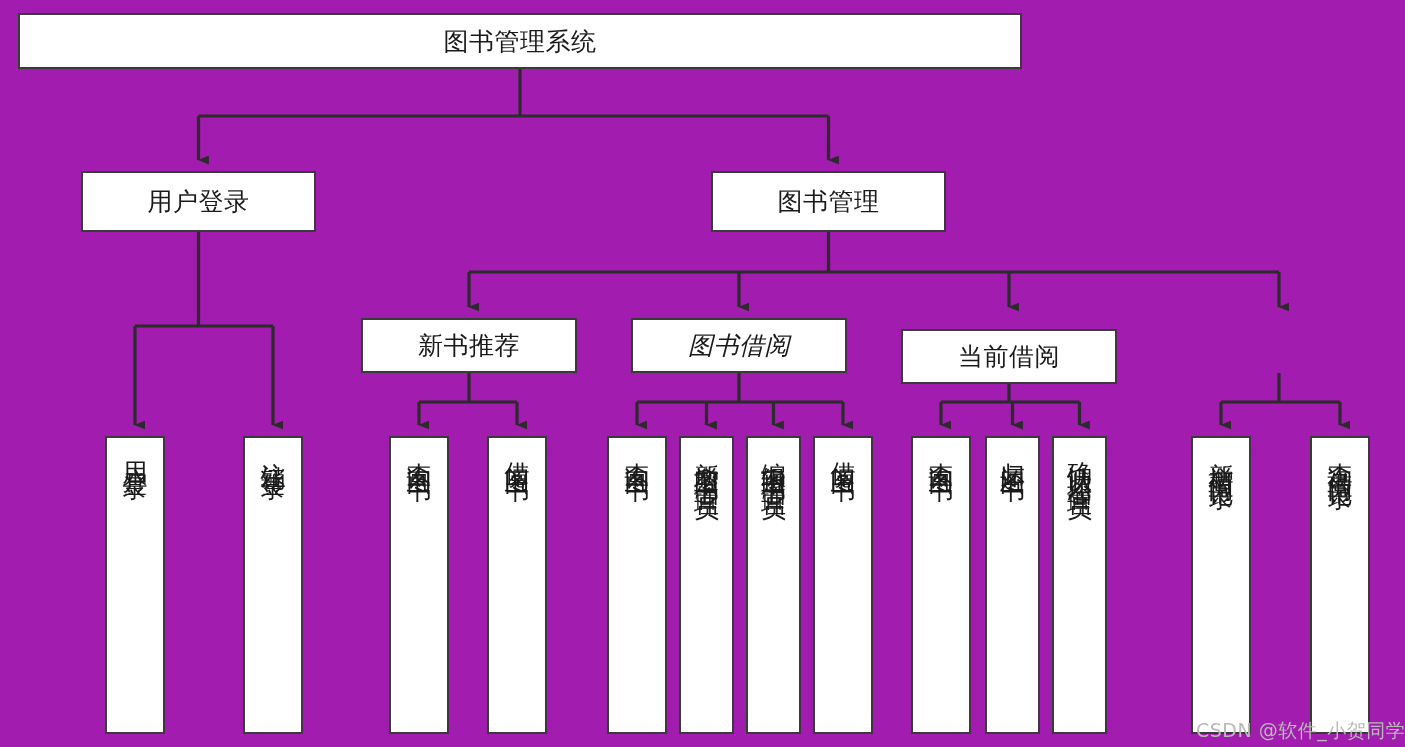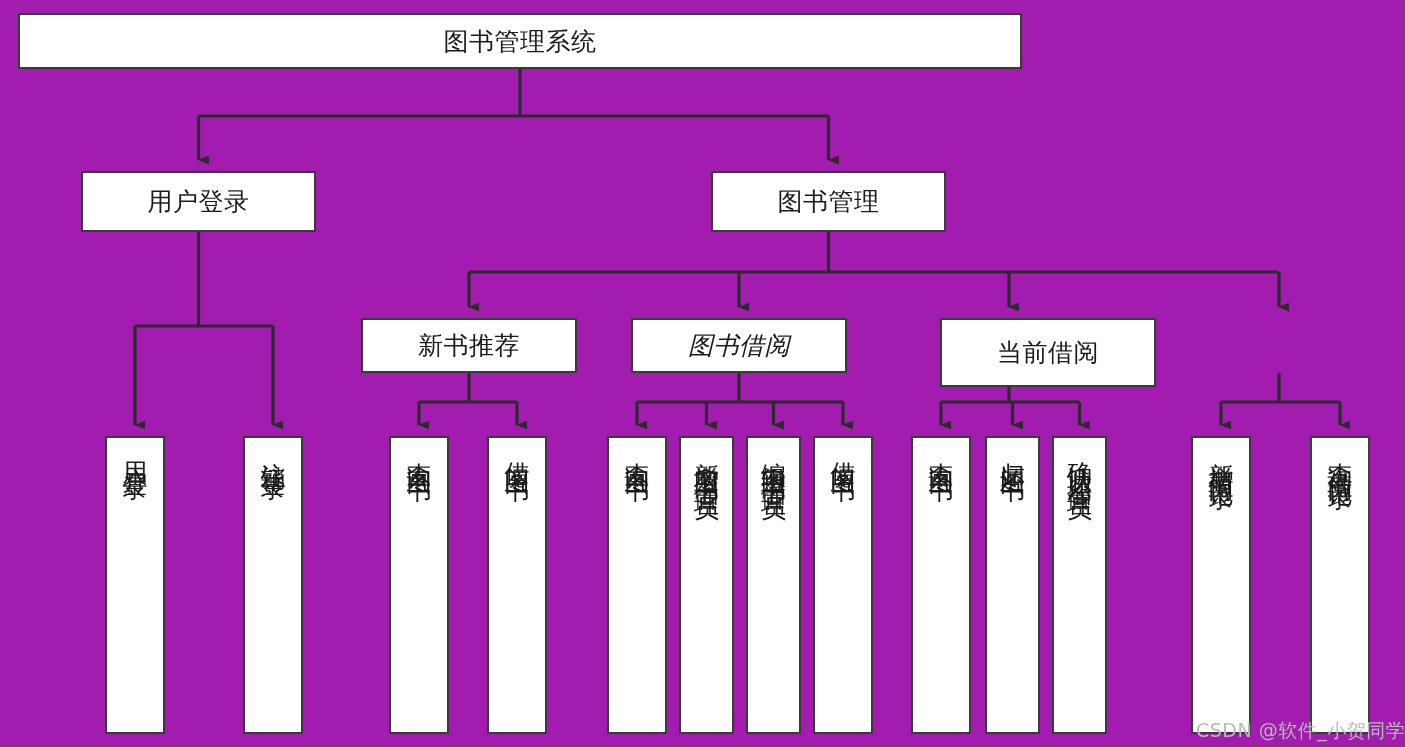--- a/index.html
+++ b/index.html
@@ -131,21 +131,21 @@
   <div class="node horiz" style="left: 711px; top: 171px; width: 235px; height: 61px;">
     <span class="node-label">图书管理</span>
   </div>
 
   <div class="node horiz" style="left: 361px; top: 318px; width: 216px; height: 55px;">
     <span class="node-label">新书推荐</span>
   </div>
   <div class="node horiz" style="left: 631px; top: 318px; width: 216px; height: 55px; font-style: italic;">
     <span class="node-label">图书借阅</span>
   </div>
-  <div class="node horiz" style="left: 901px; top: 318px; width: 216px; height: 69px; margin-left: 39px;">
+  <div class="node horiz" style="left: 901px; top: 329px; width: 216px; height: 55px;">
     <span class="node-label">当前借阅</span>
   </div>
 
   <div class="node vert" style="left: 105px; top: 436px; width: 60px; height: 298px;">
     <span class="node-label">用户登录</span>
   </div>
   <div class="node vert" style="left: 243px; top: 436px; width: 60px; height: 298px;">
     <span class="node-label">注销登录</span>
   </div>
 

